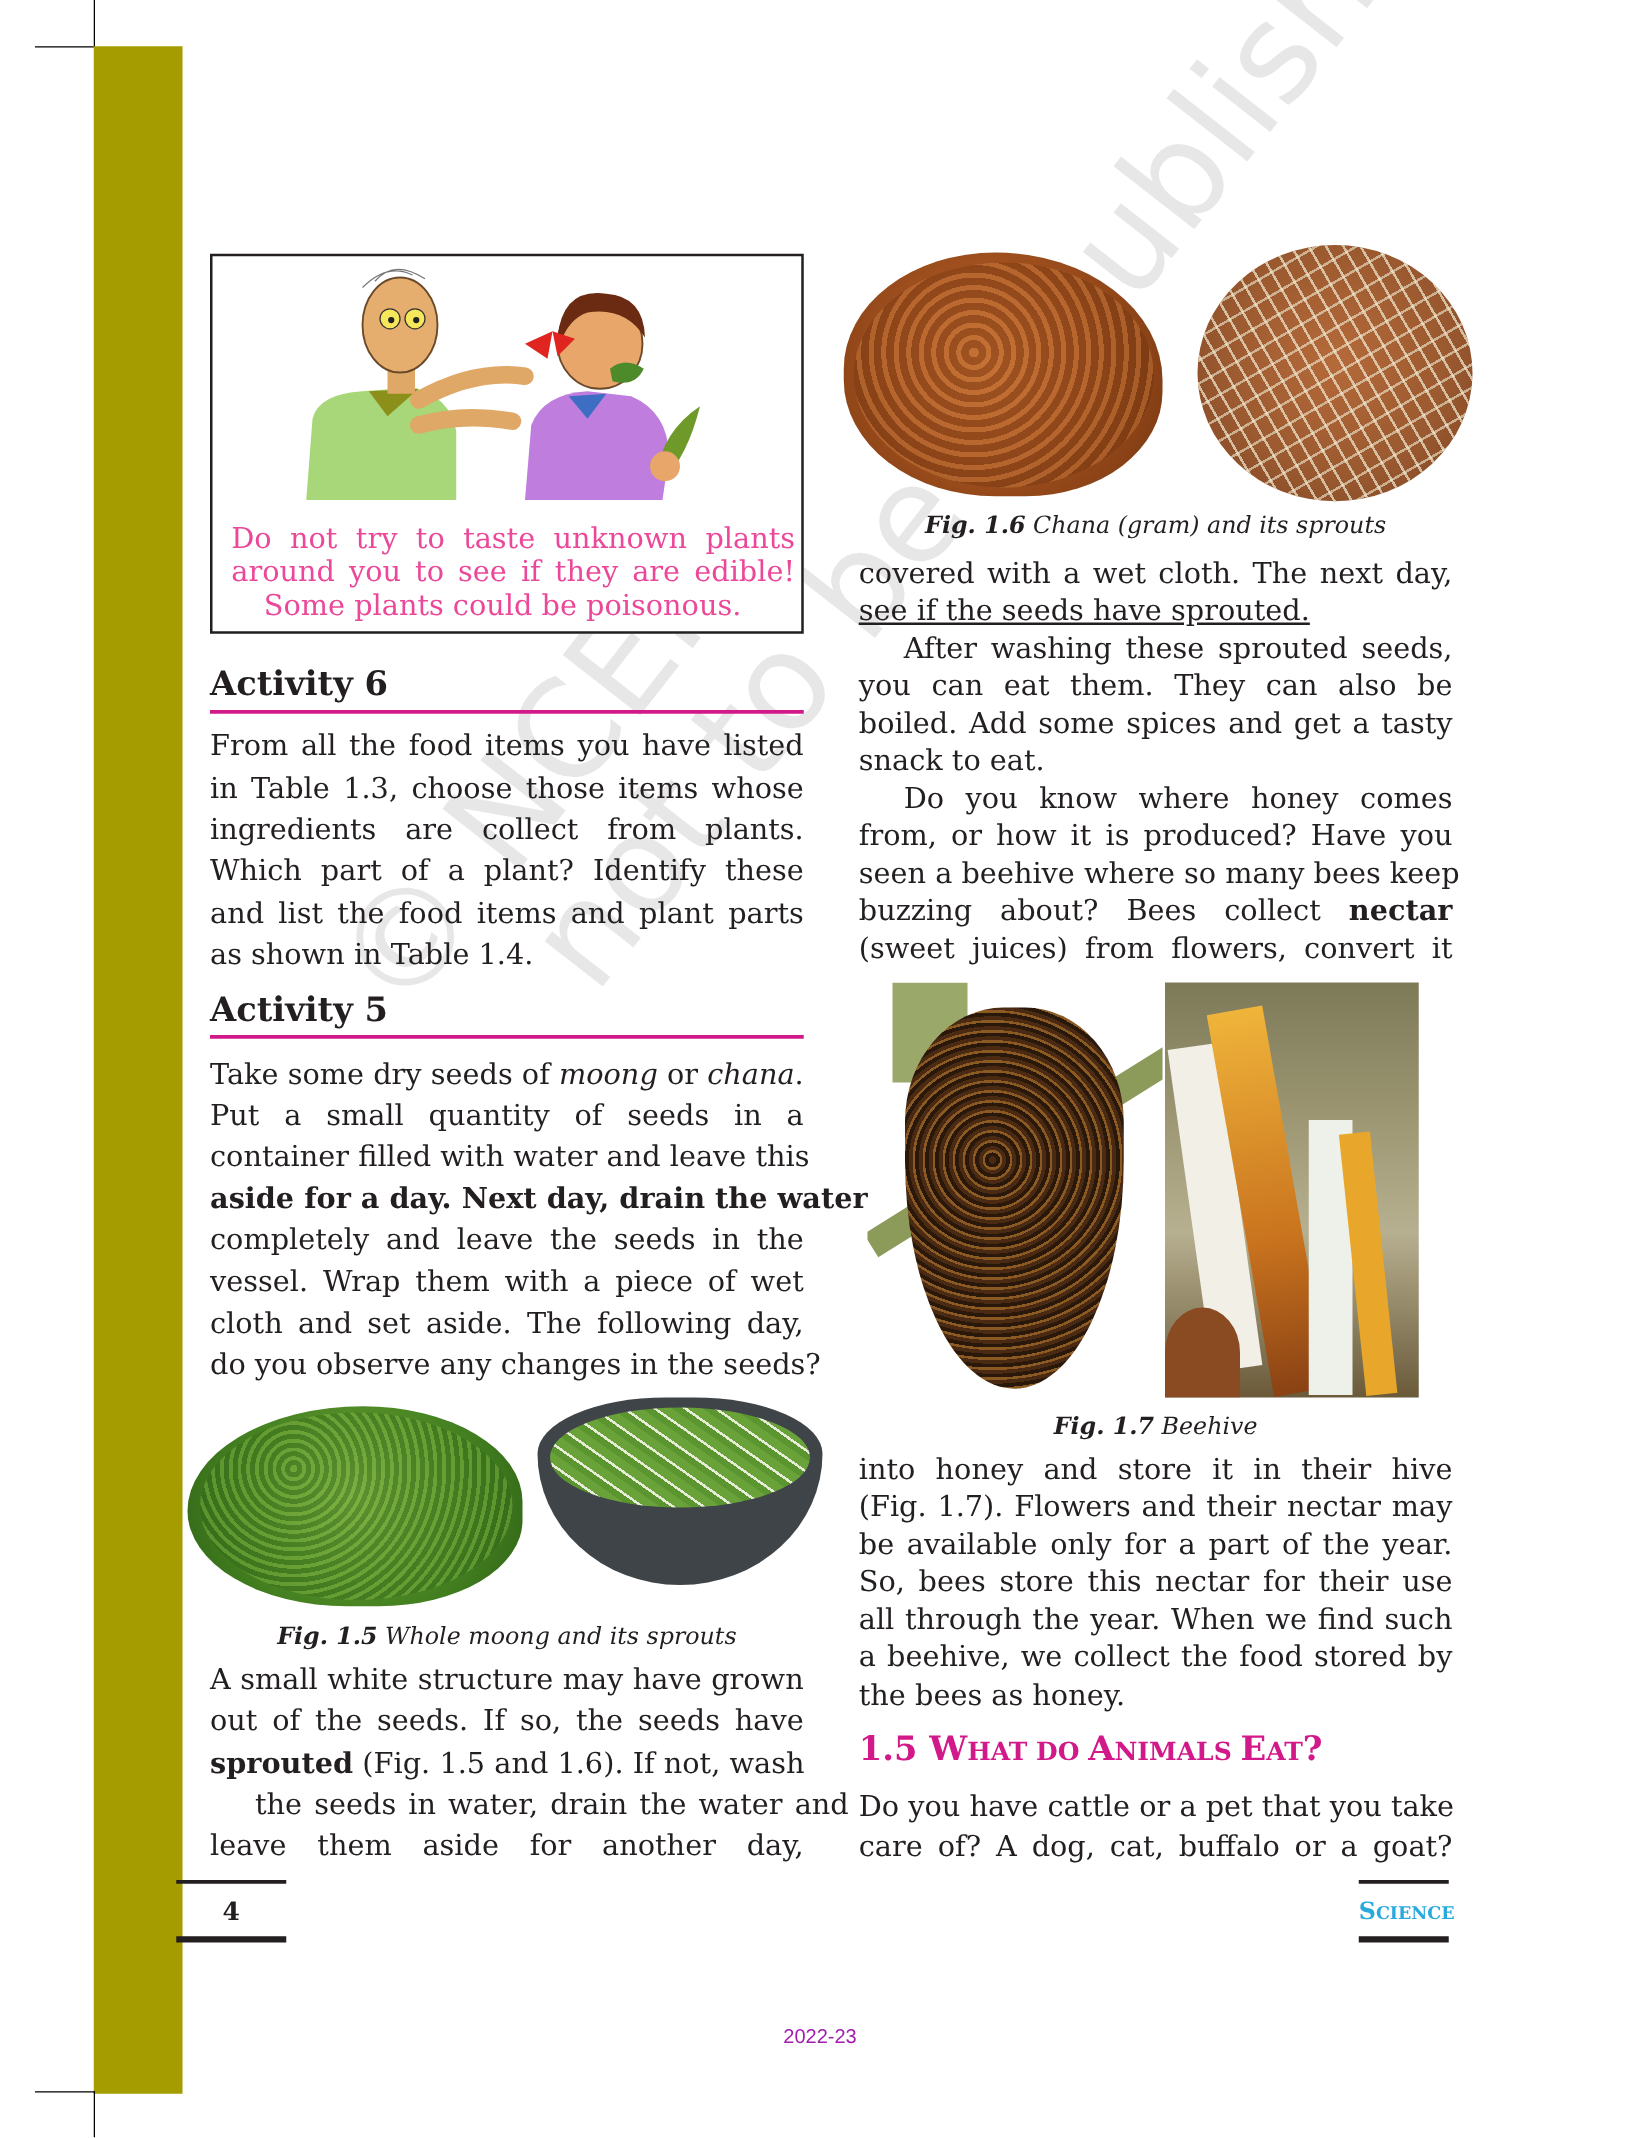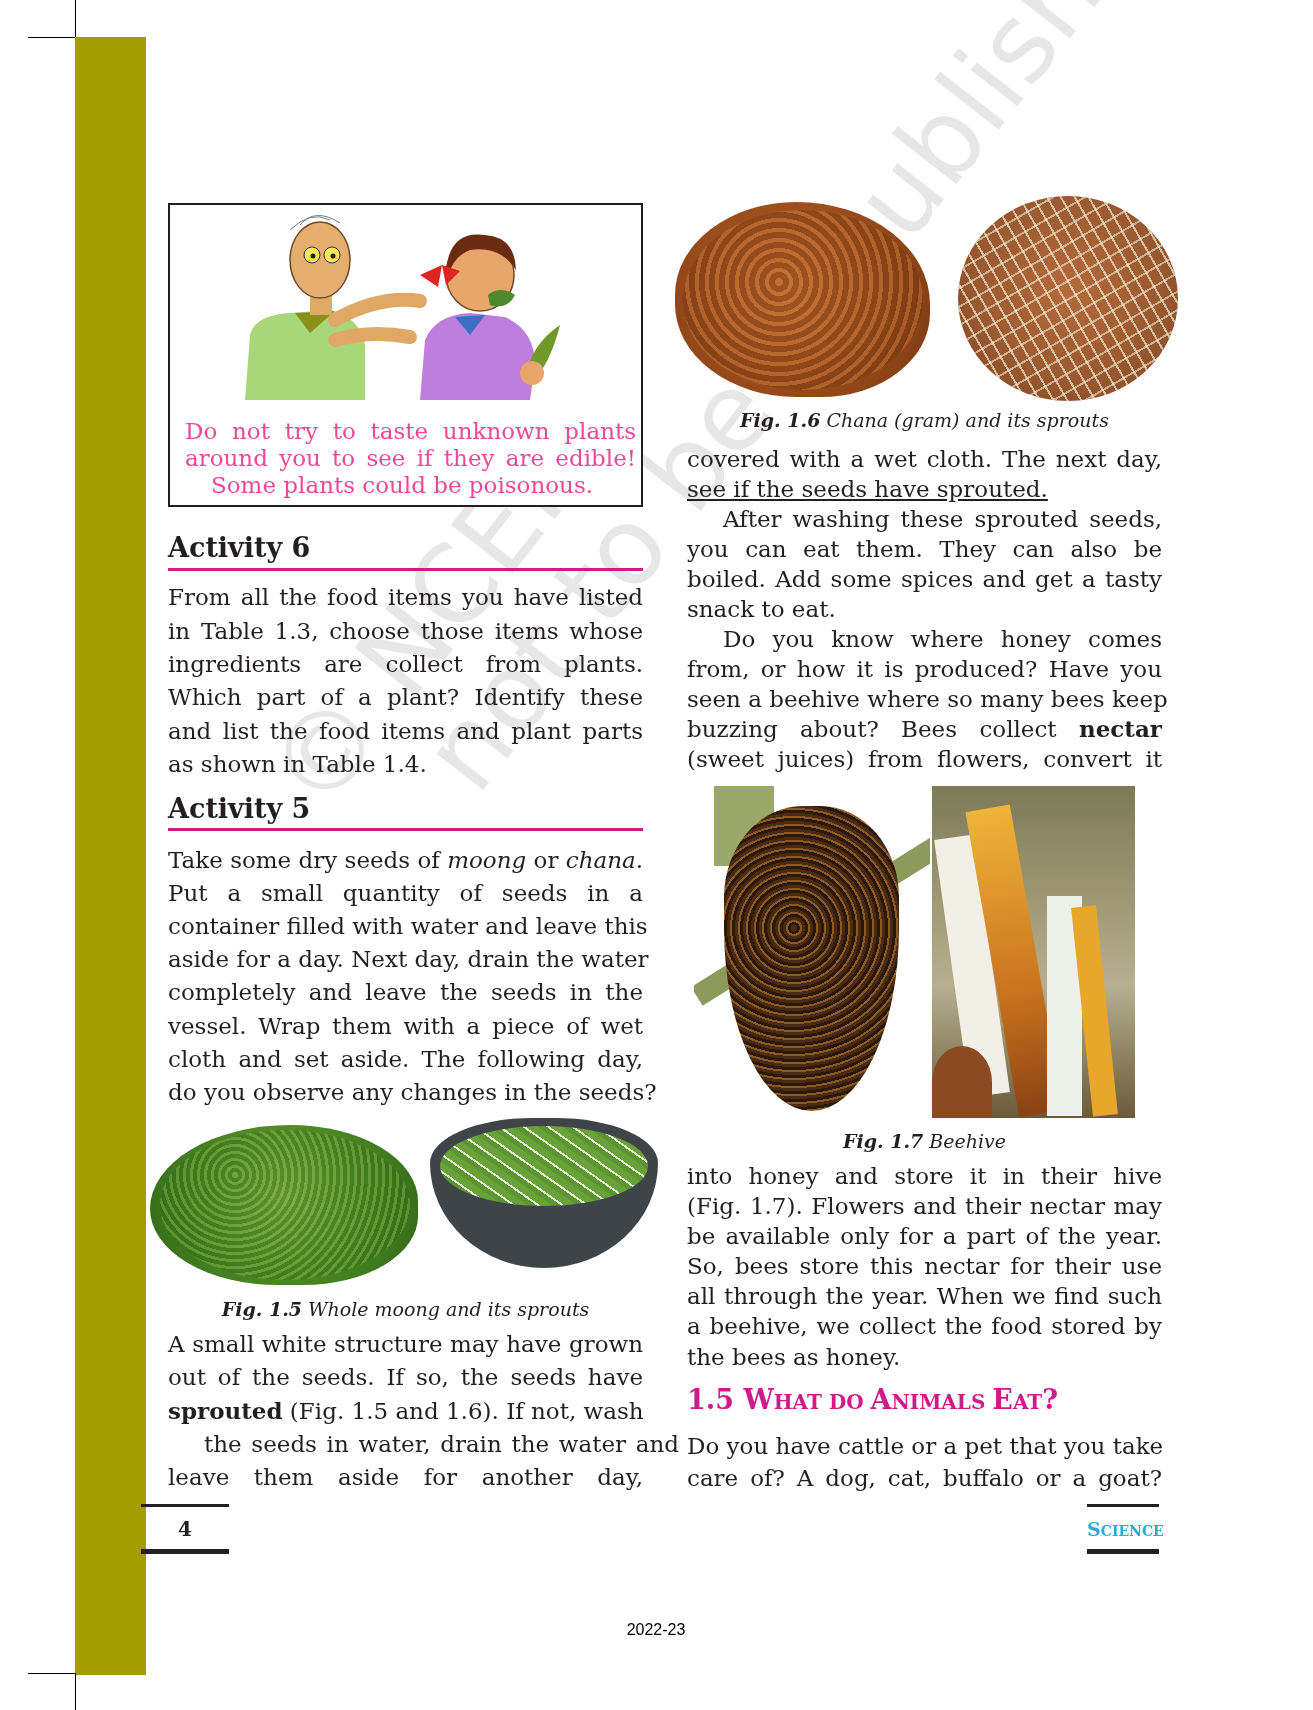--- a/index.html
+++ b/index.html
@@ -29,21 +29,21 @@
   .caption b { font-style:italic; font-weight:bold; }
 
   .section-head { position:absolute; left:687px; top:1383px; font-weight:bold; color:#d2198a; font-size:27px; line-height:34px; white-space:nowrap; }
   .sc-big { font-size:27px; }
   .sc-small { font-size:20px; }
 
   .foot-rule-thin { position:absolute; height:3px; background:#231f20; }
   .foot-rule-thick { position:absolute; height:5px; background:#231f20; }
   .page-no { position:absolute; left:141px; top:1515px; width:88px; text-align:center; font-weight:bold; font-size:20px; line-height:28px; }
   .subject { position:absolute; left:1087px; top:1515px; width:72px; text-align:center; font-weight:bold; color:#29a9dc; line-height:28px; white-space:nowrap; }
-  .year { position:absolute; left:600px; top:1619px; width:112px; text-align:center; font-family:"Liberation Sans", sans-serif; font-size:16px; line-height:22px; color:#000000; }
+  .year { position:absolute; left:600px; top:1619px; width:112px; text-align:center; font-family:"Liberation Sans", sans-serif; font-size:16px; line-height:22px; color:#a21caf; }
 
   .watermark { position:absolute; left:250px; top:760px; transform:rotate(-52deg); transform-origin:left top;
                font-family:"DejaVu Sans", sans-serif; font-size:108px; color:#000; opacity:0.09; white-space:nowrap; line-height:110px; pointer-events:none; }
 
   
   .pile { position:absolute; border-radius:50%; }
 </style>
 </head>
 <body>
 
@@ -96,21 +96,21 @@
 <div class="line lc just" style="top:682px;">Which part of a plant? Identify these</div>
 <div class="line lc just" style="top:716px;">and list the food items and plant parts</div>
 <div class="line lc nojust" style="top:749px;">as shown in Table 1.4.</div>
 
 <div class="act-head" style="top:793px;">Activity   5</div>
 <div class="act-rule" style="top:828px;"></div>
 
 <div class="line lc just" style="top:845px;"><span>Take some dry seeds of </span><i>moong</i><span> or </span><i>chana</i><span>.</span></div>
 <div class="line lc just" style="top:878px;">Put a small quantity of seeds in a</div>
 <div class="line lc just" style="top:911px;">container filled with water and leave this</div>
-<div class="line lc just" style="top:944px;">aside for a day. Next day, drain the water</div>
+<div class="line lc just" style="top:944px;font-weight:bold;">aside for a day. Next day, drain the water</div>
 <div class="line lc just" style="top:977px;">completely and leave the seeds in the</div>
 <div class="line lc just" style="top:1011px;">vessel. Wrap them with a piece of wet</div>
 <div class="line lc just" style="top:1044px;">cloth and set aside. The following day,</div>
 <div class="line lc just" style="top:1077px;">do you observe any changes in the seeds?</div>
 
 <div class="abs" style="left:150px;top:1110px;width:270px;height:180px;">
   <div class="pile" style="left:0;top:15px;width:268px;height:160px;border-radius:55% 50% 45% 50%;
        background:radial-gradient(circle at 50% 45%, #6fa33a 0%, #4f8a26 45%, #3f7a1e 70%, #2f5f15 100%);"></div>
   <div class="pile" style="left:10px;top:20px;width:250px;height:150px;
        background:repeating-radial-gradient(circle at 30% 30%, rgba(150,200,80,0.35) 0 3px, rgba(40,90,20,0.25) 3px 7px);"></div>

